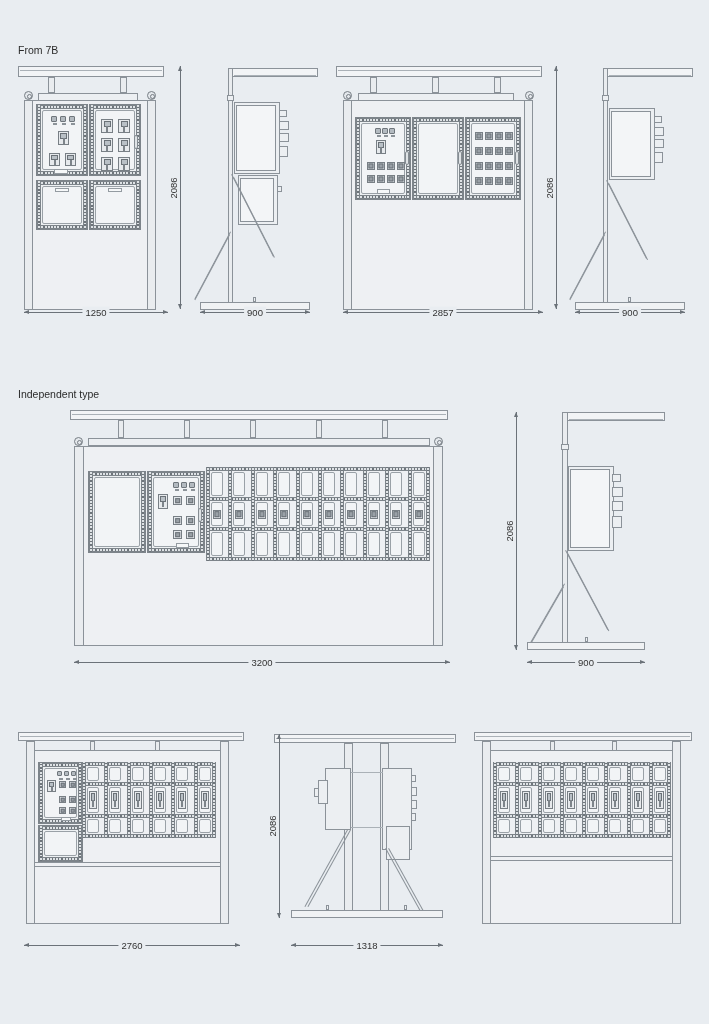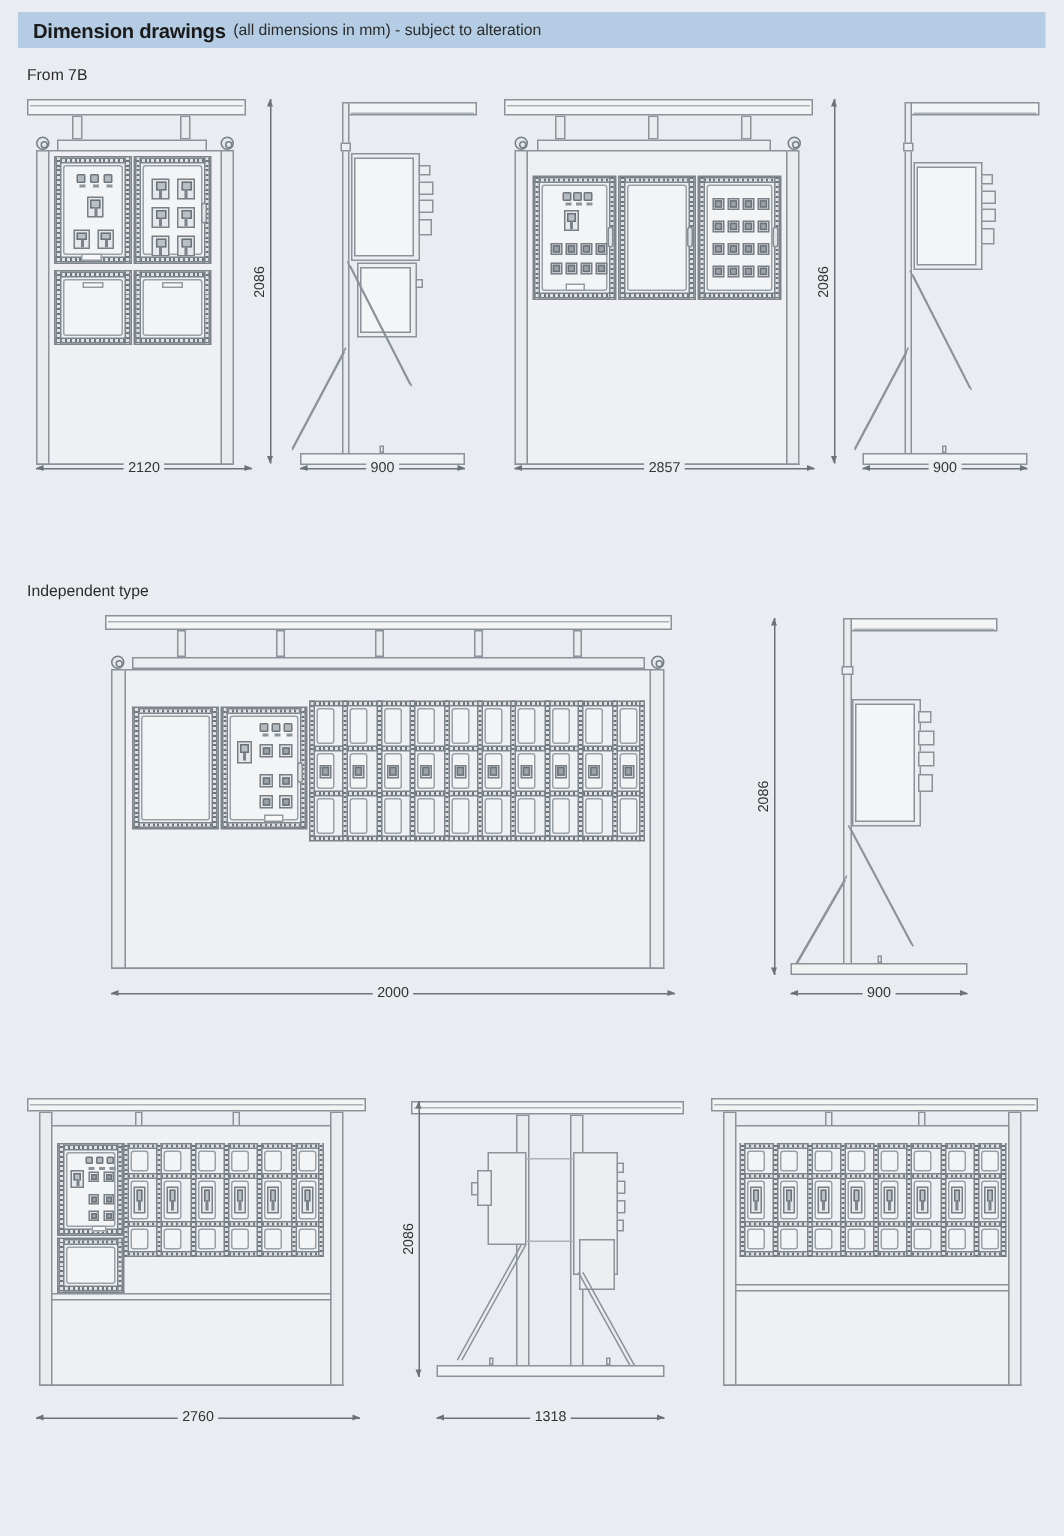--- a/index.html
+++ b/index.html
@@ -138,24 +138,20 @@
     position:absolute; font-size:9.5px; color:#333; background:#e9edf1;
     writing-mode:vertical-rl; transform:rotate(180deg) translateY(50%);
     left:-12px; top:50%; padding:3px 0; white-space:nowrap;
   }
 </style>
 </head>
 <body>
 
 <div class="sheet">
 
-  <div class="header-bar">
-    <span class="h-main">Dimension drawings</span>
-    <span class="h-sub">(all dimensions in mm) - subject to alteration</span>
-  </div>
 
   <div class="section-label" style="left:18px; top:44px;">From 7B</div>
 
   <div class="section-label" style="left:18px; top:388px;">Independent type</div>
 
   <div class="dwg" id="d1" style="left:16px; top:62px; width:160px; height:250px;">
 
     <div class="roof" style="left:2px; top:4px; width:146px; height:11px;"></div>
     <div class="ln h lt" style="left:4px; top:8px; width:142px;"></div>
 
@@ -250,21 +246,21 @@
   <div class="vdim" style="left:180px; top:66px; height:243px;">
     <div class="varr t"></div>
       <div class="varr b"></div>
     <div class="vdim-txt">2086</div>
   </div>
 
   <div class="dim" style="left:24px; top:305px; width:144px; height:14px;">
     <div class="dline"></div>
       <div class="arr l"></div>
       <div class="arr r"></div>
-    <div class="dim-txt">2120</div>
+    <div class="dim-txt">1250</div>
   </div>
 
   <div class="dwg" id="d2" style="left:190px; top:62px; width:130px; height:250px;">
 
     <div class="roof" style="left:42px; top:6px; width:86px; height:9px; border-radius:0 0 0 0;"></div>
     <div class="ln h lt" style="left:44px; top:13px; width:82px;"></div>
 
     <div class="post" style="left:38px; top:6px; width:5px; height:242px;"></div>
     <div class="box" style="left:37px; top:33px; width:7px; height:6px;"></div>
 
@@ -523,21 +519,21 @@
         <div class="door" style="position: absolute; left: 207px; top: 65px; width: 12px; height: 24px;"></div>
       </div>
 
     <div class="ln h" style="left:8px; top:237px; width:369px;"></div>
   </div>
 
   <div class="dim" style="left:74px; top:655px; width:376px; height:14px;">
     <div class="dline"></div>
       <div class="arr l"></div>
       <div class="arr r"></div>
-    <div class="dim-txt">2000</div>
+    <div class="dim-txt">3200</div>
   </div>
 
   <div class="dwg" id="d6" style="left:505px; top:408px; width:170px; height:245px;">
 
     <div class="roof" style="left:62px; top:4px; width:98px; height:9px;"></div>
     <div class="ln h lt" style="left:64px; top:11px; width:94px;"></div>
     <div class="post" style="left:57px; top:4px; width:6px; height:238px;"></div>
     <div class="box" style="left:56px; top:36px; width:8px; height:6px;"></div>
 
     <div class="box" style="left:63px; top:58px; width:46px; height:85px;"></div>

